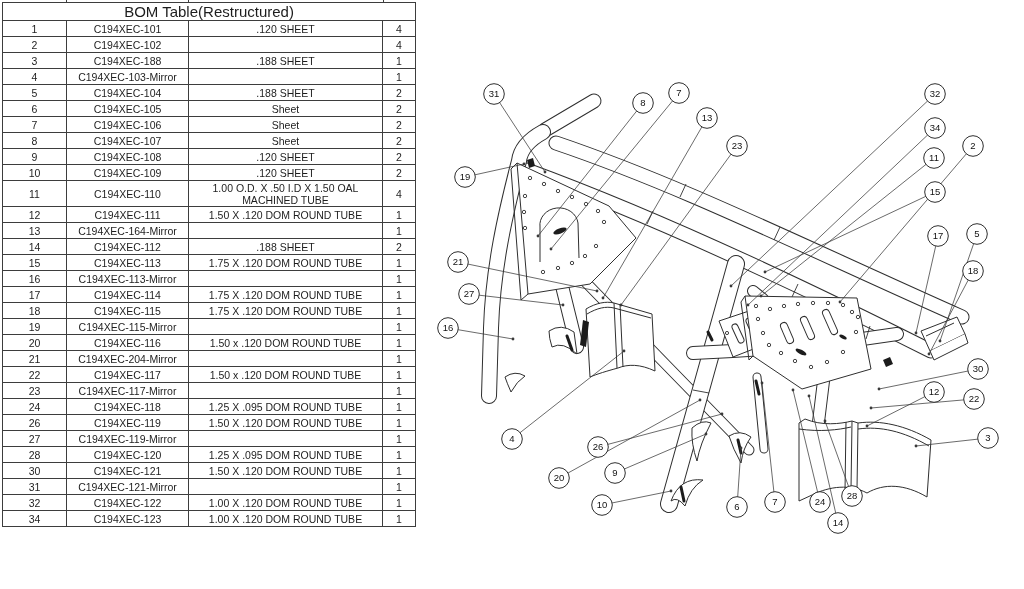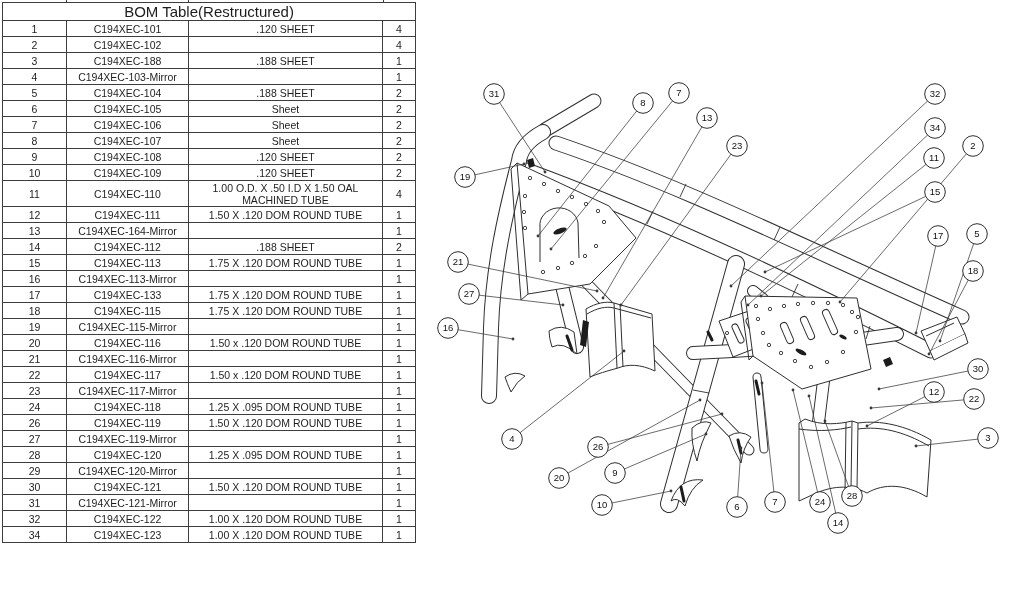--- a/index.html
+++ b/index.html
@@ -500,21 +500,21 @@
           <td>1</td>
         </tr>
         <tr>
           <td>16</td>
           <td>C194XEC-113-Mirror</td>
           <td></td>
           <td>1</td>
         </tr>
         <tr>
           <td>17</td>
-          <td>C194XEC-133</td>
+          <td>C194XEC-114</td>
           <td>1.75 X .120 DOM ROUND TUBE</td>
           <td>1</td>
         </tr>
         <tr>
           <td>18</td>
           <td>C194XEC-115</td>
           <td>1.75 X .120 DOM ROUND TUBE</td>
           <td>1</td>
         </tr>
         <tr>
@@ -524,21 +524,21 @@
           <td>1</td>
         </tr>
         <tr>
           <td>20</td>
           <td>C194XEC-116</td>
           <td>1.50 x .120 DOM ROUND TUBE</td>
           <td>1</td>
         </tr>
         <tr>
           <td>21</td>
-          <td>C194XEC-116-Mirror</td>
+          <td>C194XEC-204-Mirror</td>
           <td></td>
           <td>1</td>
         </tr>
         <tr>
           <td>22</td>
           <td>C194XEC-117</td>
           <td>1.50 x .120 DOM ROUND TUBE</td>
           <td>1</td>
         </tr>
         <tr>
@@ -562,26 +562,20 @@
         <tr>
           <td>27</td>
           <td>C194XEC-119-Mirror</td>
           <td></td>
           <td>1</td>
         </tr>
         <tr>
           <td>28</td>
           <td>C194XEC-120</td>
           <td>1.25 X .095 DOM ROUND TUBE</td>
-          <td>1</td>
-        </tr>
-        <tr>
-          <td>29</td>
-          <td>C194XEC-120-Mirror</td>
-          <td></td>
           <td>1</td>
         </tr>
         <tr>
           <td>30</td>
           <td>C194XEC-121</td>
           <td>1.50 X .120 DOM ROUND TUBE</td>
           <td>1</td>
         </tr>
         <tr>
           <td>31</td>

